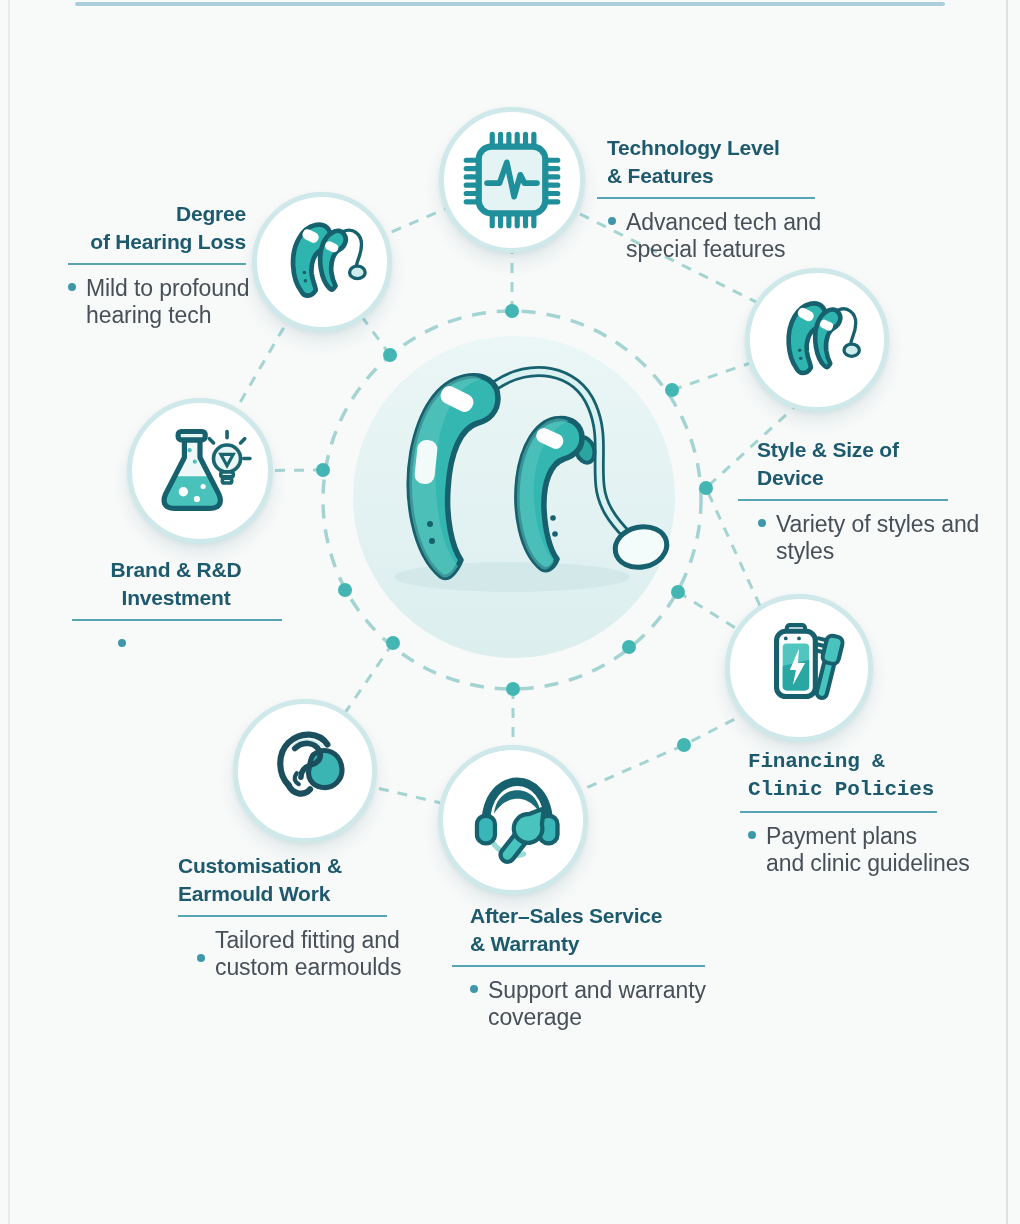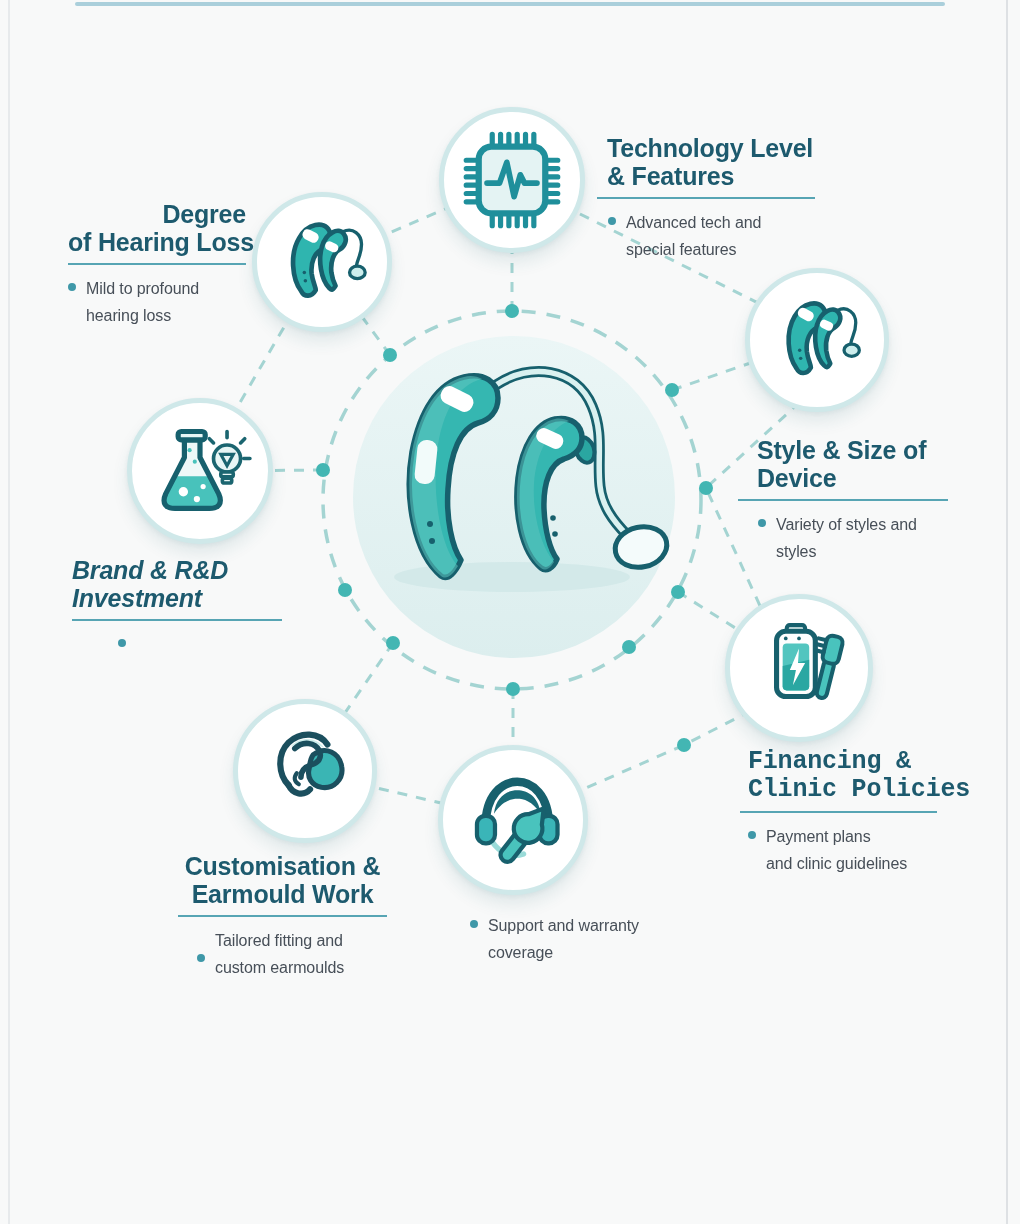--- a/index.html
+++ b/index.html
@@ -18,43 +18,43 @@
   .node {
     position:absolute; box-sizing:border-box; border-radius:50%;
     background:#ffffff; border:5px solid #cfe8e9;
     box-shadow:0 10px 16px rgba(30,100,110,0.10), 0 2px 4px rgba(30,100,110,0.07);
     display:flex; align-items:center; justify-content:center;
   }
   .node svg { display:block; }
 
   .label { position:absolute; }
   .ttl {
-    font-weight:bold; color:#1d5a6e; font-size:25px; line-height:28px;
+    font-weight:bold; color:#1d5a6e; font-size:21px; line-height:28px;
     letter-spacing:-0.2px; border-bottom:2px solid #57a5b4; padding-bottom:7px;
   }
   .tl { display:block; white-space:nowrap; }
   .bullet { margin-top:10px; display:flex; align-items:flex-start; }
   .bdot { width:8px; height:8px; border-radius:50%; background:#3f98a8; margin:8px 10px 0 0; flex:none; }
-  .btxt { font-size:16px; color:#474f58; line-height:27px; letter-spacing:-0.1px; }
+  .btxt { font-size:23px; color:#474f58; line-height:27px; letter-spacing:-0.1px; }
   .bl { display:block; white-space:nowrap; }
 
   
   .label-degree    { left:68px;  top:200px; width:178px; }
   .label-degree .ttl { text-align:right; }
   .label-tech      { left:597px; top:134px; width:218px; }
   .label-tech .ttl { padding-left:10px; }
   .label-tech .bullet { padding-left:11px; }
   .label-style     { left:738px; top:436px; width:210px; }
   .label-style .ttl { padding-left:19px; }
   .label-style .bullet { padding-left:20px; }
   .label-brand     { left:72px;  top:556px; width:210px; }
-  .label-brand .ttl { text-align:left; padding-right:2px;font-style:italic; }
+  .label-brand .ttl { text-align:center; padding-right:2px; }
   .label-brand .bullet { padding-left:46px; }
   .label-custom    { left:178px; top:852px; width:209px; }
-  .label-custom .ttl { text-align:center; }
+  .label-custom .ttl { }
   .label-custom .bullet { padding-left:19px;align-items:center; }
   .label-aftersales{ left:452px; top:902px; width:253px; }
   .label-aftersales .ttl { padding-left:18px; }
   .label-aftersales .bullet { padding-left:18px; }
   .label-financing { left:740px; top:748px; width:197px; }
   .label-financing .ttl { padding-left:8px;font-family:Liberation Mono, monospace; }
   .label-financing .bullet { padding-left:8px; }
 
   
   .node-degree  { left:252px; top:192px; width:140px; height:140px; }
@@ -243,21 +243,21 @@
 
   <div class="label label-degree">
     <div class="ttl">
       <span class="tl">Degree</span>
       <span class="tl">of Hearing Loss</span>
     </div>
     <div class="bullet">
       <span class="bdot"></span>
       <span class="btxt">
         <span class="bl">Mild to profound</span>
-        <span class="bl">hearing loss</span>
+        <span class="bl">hearing tech</span>
       </span>
     </div>
   </div>
 
   <div class="label label-tech">
     <div class="ttl">
       <span class="tl">Technology Level</span>
       <span class="tl">&amp; Features</span>
     </div>
     <div class="bullet">
@@ -301,20 +301,24 @@
     <div class="bullet">
       <span class="bdot"></span>
       <span class="btxt">
         <span class="bl">Tailored fitting and</span>
         <span class="bl">custom earmoulds</span>
       </span>
     </div>
   </div>
 
   <div class="label label-aftersales">
+    <div class="ttl">
+      <span class="tl">After–Sales Service</span>
+      <span class="tl">&amp; Warranty</span>
+    </div>
     <div class="bullet">
       <span class="bdot"></span>
       <span class="btxt">
         <span class="bl">Support and warranty</span>
         <span class="bl">coverage</span>
       </span>
     </div>
   </div>
 
   <div class="label label-financing">

